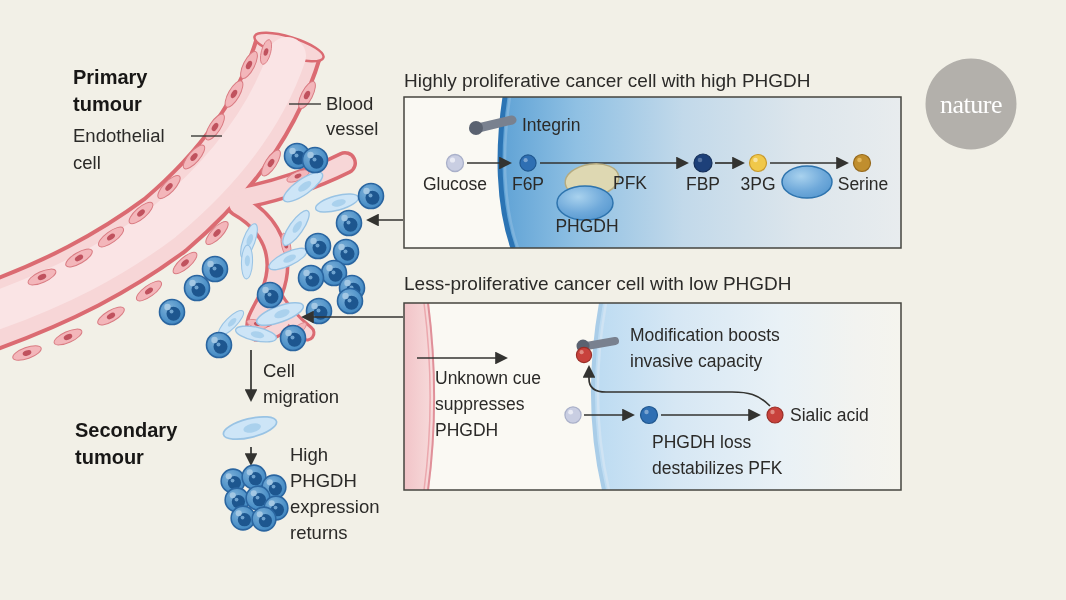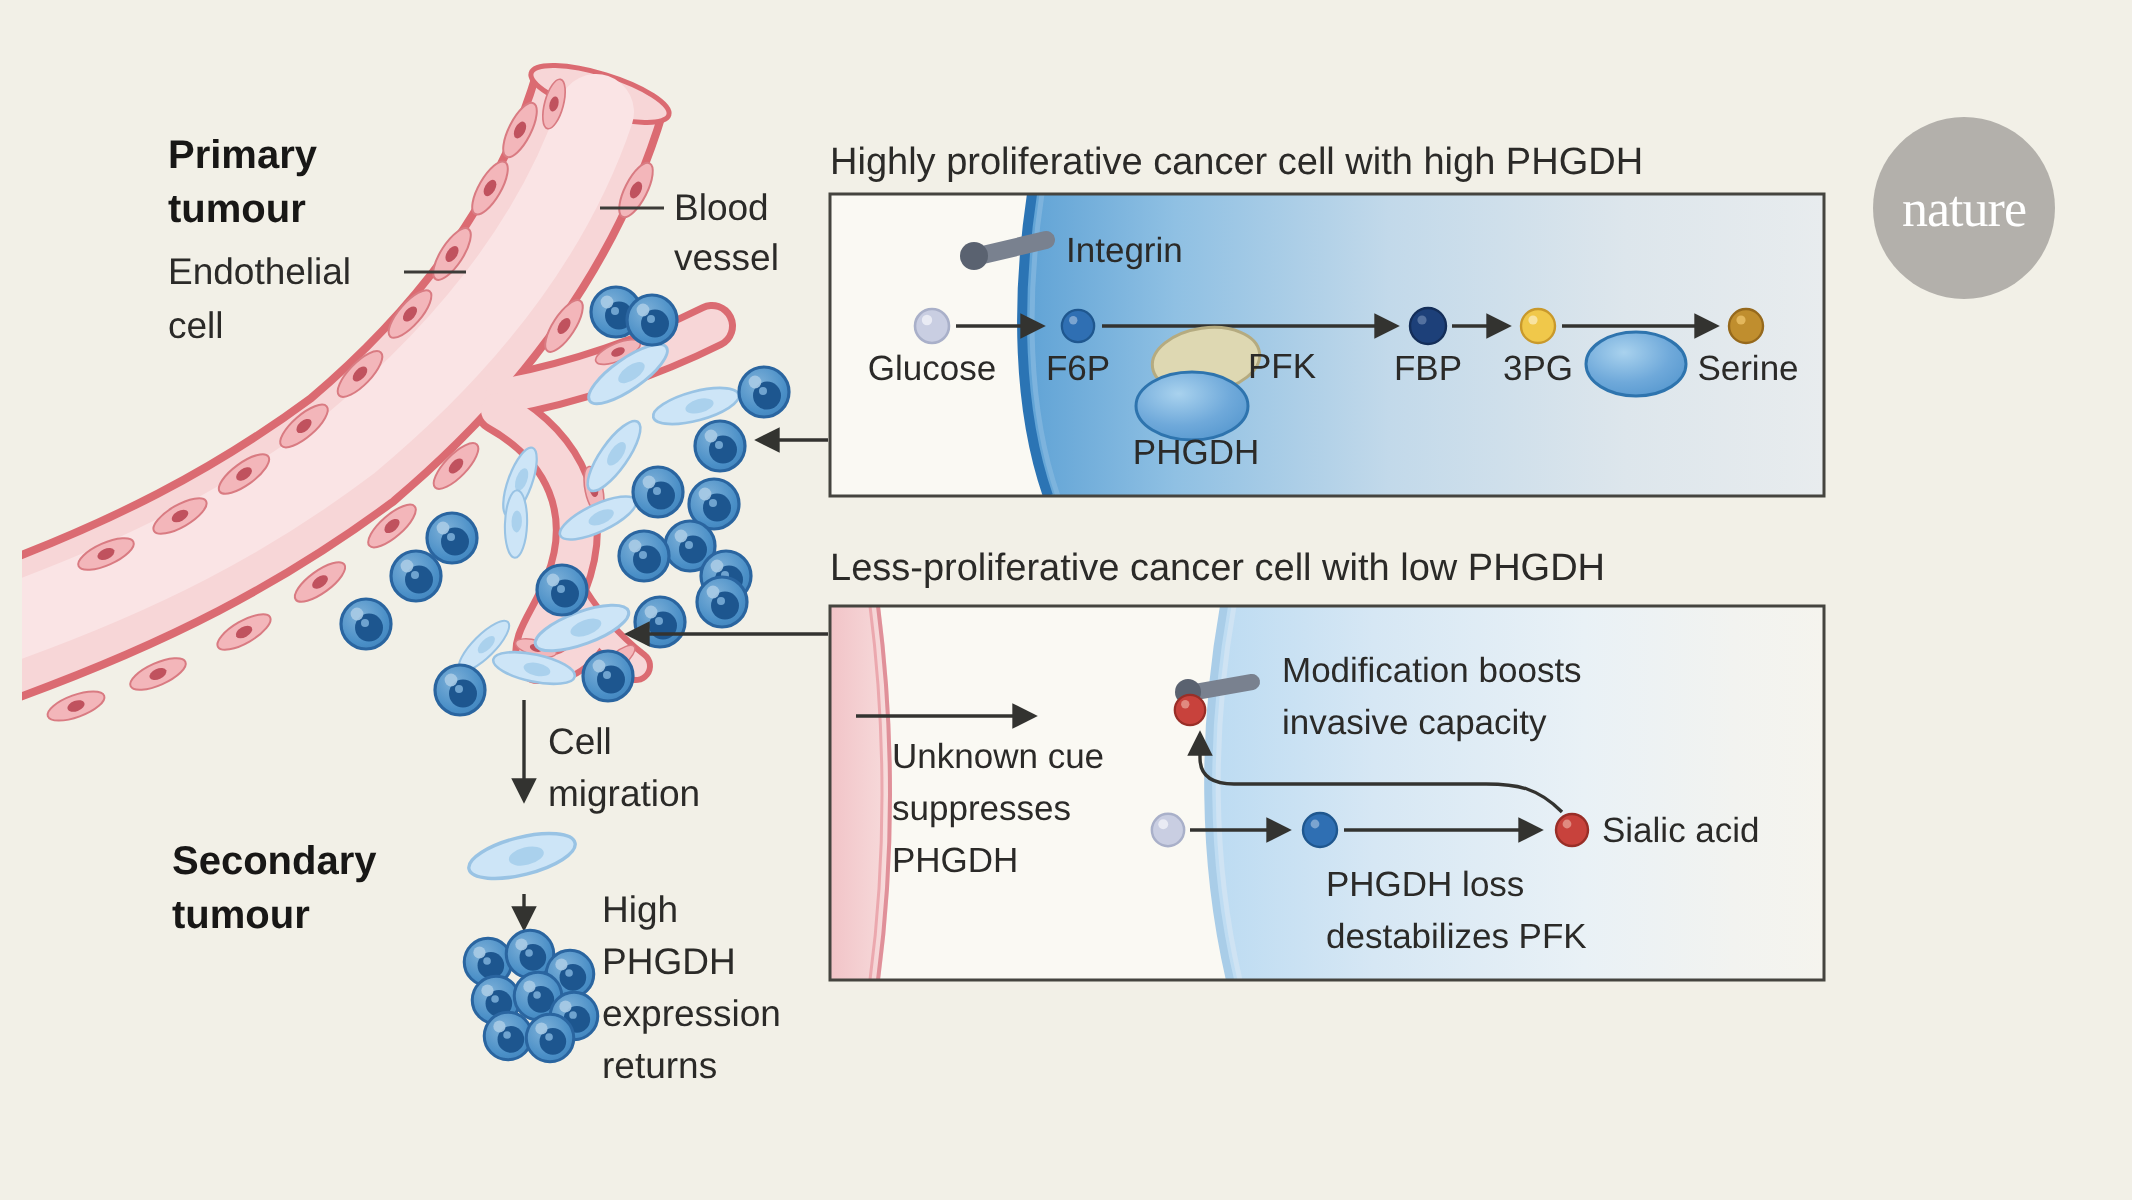--- a/index.html
+++ b/index.html
@@ -1,17 +1,17 @@
 <!DOCTYPE html>
 <html><head>
 <meta charset="utf-8">
 <style>
   html,body{margin:0;padding:0;}
   body{width:1066px;height:600px;background:#f2f0e7;overflow:hidden;}
-  .stage{position:relative;width:932px;height:600px;padding-left:11px;}
+  .stage{position:relative;width:932px;height:600px;}
   svg{display:block;}
   svg text{font-family:"Liberation Sans","DejaVu Sans",sans-serif;fill:#2b2a28;}
   .title{font-size:19px;}
   .lbl{font-size:17.5px;}
   .lbl-lg{font-size:18.5px;}
   .lbl-b{font-size:20px;font-weight:700;fill:#181716;}
   .logo-t{font-family:"Liberation Serif","DejaVu Serif",serif;font-size:26px;fill:#ffffff;letter-spacing:-0.5px;}
   .conn{stroke:#3c3b38;stroke-width:1.4;fill:none;}
   .arrowline{stroke:#333330;stroke-width:1.7;fill:none;}
 </style>

